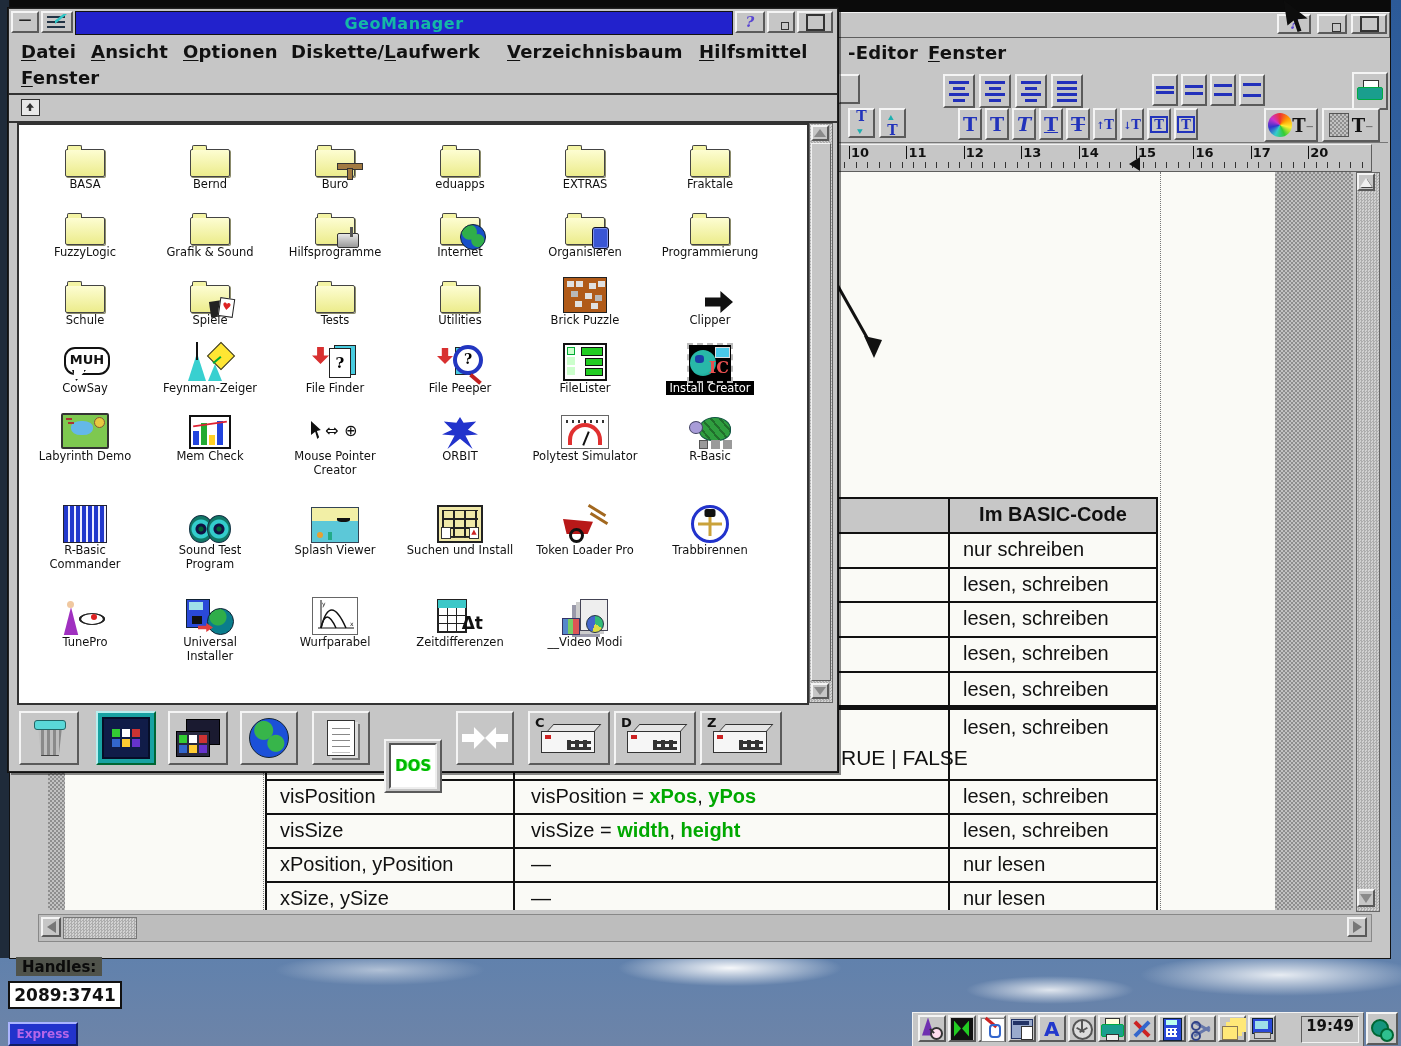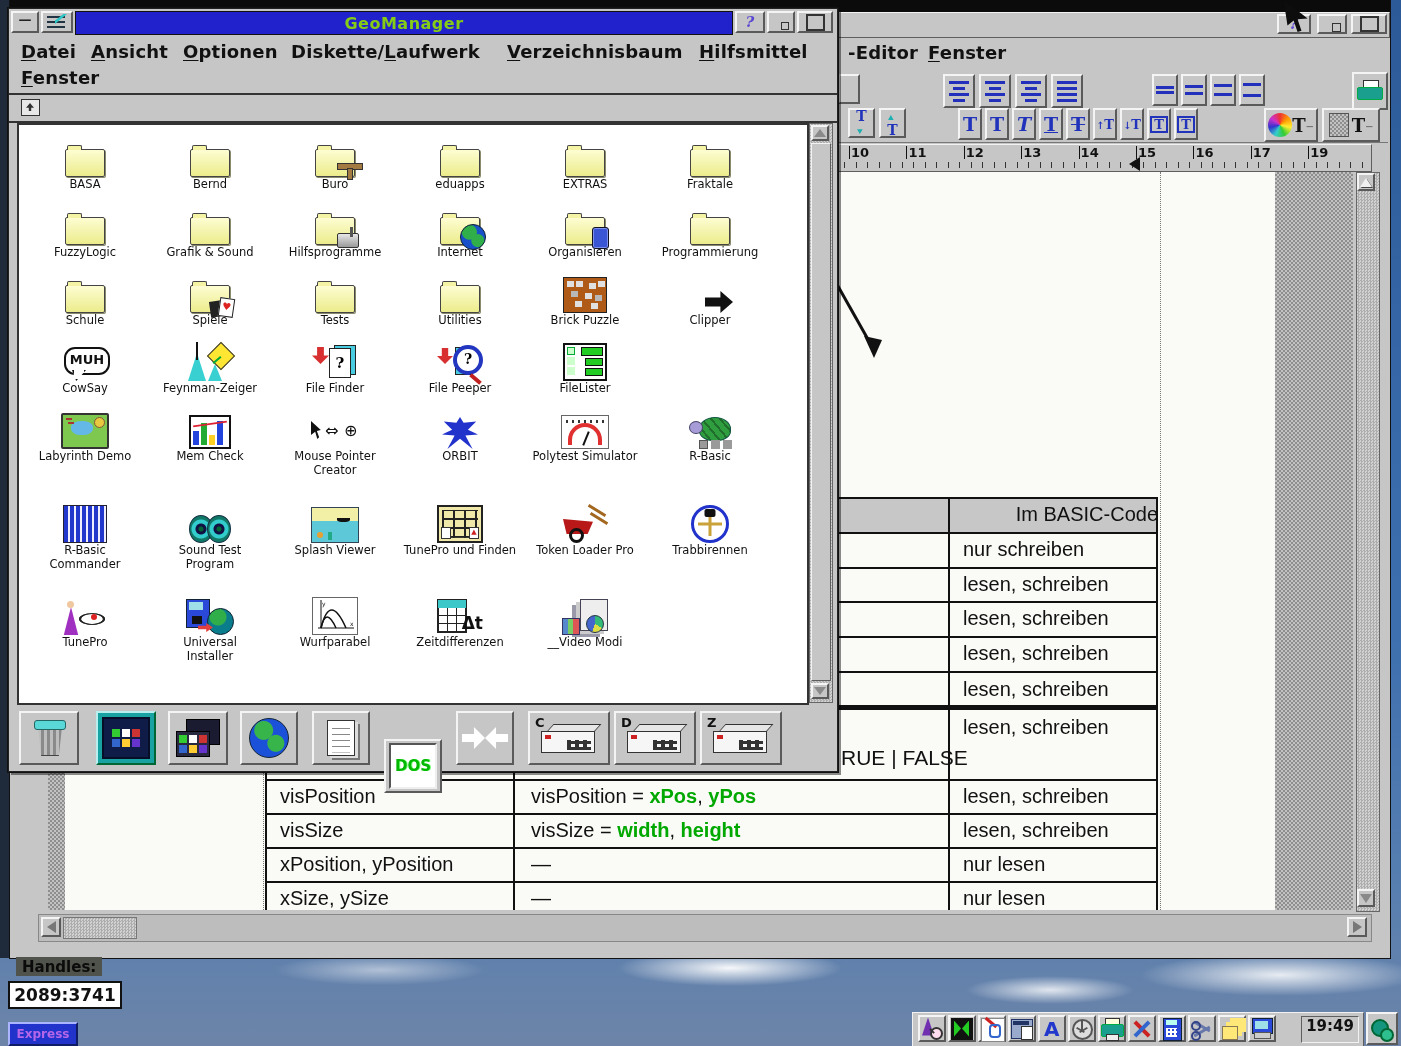--- a/index.html
+++ b/index.html
@@ -176,21 +176,21 @@
       <div class="abs" style="left:1090px;bottom:0;width:0;height:0;
            border-top:7px solid transparent;border-bottom:7px solid transparent;border-right:11px solid #111;"></div>
     <span class="ruler-num" style="left:810px;">10</span>
         <span class="ruler-num" style="left:867.4px;">11</span>
         <span class="ruler-num" style="left:924.8px;">12</span>
         <span class="ruler-num" style="left:982.2px;">13</span>
         <span class="ruler-num" style="left:1039.6px;">14</span>
         <span class="ruler-num" style="left:1097px;">15</span>
         <span class="ruler-num" style="left:1154.4px;">16</span>
         <span class="ruler-num" style="left:1211.8px;">17</span>
-        <span class="ruler-num" style="left:1269.2px;">19</span>
+        <span class="ruler-num" style="left:1269.2px;">20</span>
       </div>
 
     <div id="ed-content" class="abs" style="left:28px;top:172px;width:1332px;height:738px;background:#c6c6c6;overflow:hidden;">
       <div class="abs dither" style="left:10px;top:0;width:17px;height:100%;"></div>
       <div class="abs" style="left:27px;top:0;width:1210px;height:100%;background:#fafaf6;"></div>
       <div class="abs dither" style="left:1237px;top:0;width:78px;height:100%;"></div>
       <div class="abs" style="left:225px;top:0;width:0;height:100%;border-left:1px dotted #777;"></div>
       <div class="abs" style="left:1122px;top:0;width:0;height:100%;border-left:1px dotted #777;"></div>
 
       <svg class="abs" style="left:770px;top:92px;" width="120" height="100">
@@ -208,21 +208,21 @@
           <div class="abs" style="left:0;top:35px;width:893px;height:2px;background:#111;"></div>
           <div class="abs" style="left:0;top:70px;width:893px;height:2px;background:#111;"></div>
           <div class="abs" style="left:0;top:104px;width:893px;height:2px;background:#111;"></div>
           <div class="abs" style="left:0;top:139px;width:893px;height:2px;background:#111;"></div>
           <div class="abs" style="left:0;top:174px;width:893px;height:2px;background:#111;"></div>
           <div class="abs" style="left:0;top:208px;width:893px;height:5px;background:#111;"></div>
           <div class="abs" style="left:0;top:282px;width:893px;height:2px;background:#111;"></div>
           <div class="abs" style="left:0;top:316px;width:893px;height:2px;background:#111;"></div>
           <div class="abs" style="left:0;top:350px;width:893px;height:2px;background:#111;"></div>
           <div class="abs" style="left:0;top:384px;width:893px;height:2px;background:#111;"></div>
-          <div class="abs doc-table-text" style="left:683px;top:0;width:210px;height:51px;line-height:35px;text-align:right;font-weight:400;">Im BASIC-Code</div>
+          <div class="abs doc-table-text" style="left:683px;top:0;width:210px;height:51px;line-height:35px;text-align:center;font-weight:700;">Im BASIC-Code</div>
           <div class="abs doc-table-text" style="left:698px;top:35px;height:35px;line-height:35px;">nur schreiben</div>
           <div class="abs doc-table-text" style="left:698px;top:70px;height:34px;line-height:34px;">lesen, schreiben</div>
           <div class="abs doc-table-text" style="left:698px;top:104px;height:35px;line-height:35px;">lesen, schreiben</div>
           <div class="abs doc-table-text" style="left:698px;top:139px;height:35px;line-height:35px;">lesen, schreiben</div>
           <div class="abs doc-table-text" style="left:698px;top:174px;height:37px;line-height:37px;">lesen, schreiben</div>
           <div class="abs doc-table-text" style="left:698px;top:219px;">lesen, schreiben</div>
           <div class="abs doc-table-text" style="left:576px;top:249px;font-size:21px;">RUE | FALSE</div>
           <div class="abs doc-table-text" style="left:15px;top:282px;height:34px;line-height:34px;">visPosition</div>
           <div class="abs doc-table-text" style="left:266px;top:282px;height:40px;line-height:34px;"><span class="">visPosition = </span><span class="green">xPos</span><span class="">, </span><span class="green">yPos</span></div>
           <div class="abs doc-table-text" style="left:698px;top:282px;height:34px;line-height:34px;">lesen, schreiben</div>
@@ -265,21 +265,21 @@
       <div class="btn" style="left:2px;top:2px;width:28px;height:22px;">
         <span style="font:bold 13px 'DejaVu Sans';color:#222;margin-top:-6px;">—</span>
       </div>
       <div class="btn" style="left:32px;top:2px;width:32px;height:22px;">
         <span class="tb-ic" style="width:20px;height:14px;">
           <span class="abs" style="left:0;top:1px;width:18px;height:2px;background:#234;box-shadow:0 5px 0 #234,0 10px 0 #234;"></span>
           <span class="abs" style="left:8px;top:-1px;width:12px;height:10px;background:#2ec6c6;clip-path:polygon(0 100%,100% 0,70% 0,0 65%);"></span>
         </span>
       </div>
       <div class="abs" style="left:66px;top:2px;width:656px;height:22px;background:#2222cc;border:1px solid #111;display:flex;align-items:center;justify-content:center;">
-        <span style="color:#84cc16;font:bold 16px 'DejaVu Sans',sans-serif;letter-spacing:.5px;">GeoManager</span>
+        <span style="color:#14b8a6;font:bold 16px 'DejaVu Sans',sans-serif;letter-spacing:.5px;">GeoManager</span>
       </div>
       <div class="btn" style="left:726px;top:2px;width:30px;height:22px;">
         <span style="font:bold italic 15px 'DejaVu Serif',serif;color:#5946d2;">?</span>
       </div>
       <div class="btn" style="left:758px;top:2px;width:28px;height:22px;">
         <span style="display:block;width:6px;height:6px;border:1px solid #333;margin-top:7px;margin-left:7px;"></span>
       </div>
       <div class="btn" style="left:788px;top:2px;width:36px;height:22px;">
         <span style="display:block;width:15px;height:13px;border:2px solid #333;"></span>
       </div>
@@ -481,20 +481,31 @@
         <div class="gicon">
             <div style="position:relative;width:40px;height:34px;background:#fff;border:2px solid #111;">
               <span class="abs" style="left:2px;top:2px;width:6px;height:6px;border:1px solid #0a3;background:#cfc;box-shadow:0 10px 0 #cfc,0 20px 0 #cfc;"></span>
               <span class="abs" style="right:2px;top:2px;width:20px;height:7px;background:#2c2;border:1px solid #111;"></span>
               <span class="abs" style="right:2px;top:13px;width:16px;height:6px;background:#2c2;border:1px solid #111;"></span>
               <span class="abs" style="right:2px;top:23px;width:16px;height:6px;background:#2c2;border:1px solid #111;"></span>
             </div>
           </div>
           <div class="gm-label"><span style="">FileLister</span></div>
         </div>
+        <div class="gm-item" style="left:629px;top:218px;">
+        <div class="gicon">
+            <div style="position:relative;width:42px;height:36px;background:#000;outline:2px dashed #bbb;">
+              <span class="abs" style="left:1px;top:5px;width:26px;height:26px;border-radius:50%;background:radial-gradient(circle at 42% 38%,#28b8a8 0 60%,#0a8f80);"></span>
+              <span class="abs" style="left:6px;top:10px;width:9px;height:8px;background:#1a3fa8;border-radius:40%;"></span>
+              <span class="abs" style="right:1px;top:2px;width:13px;height:9px;background:#49c8e8;border:1px solid #ddd;"></span>
+              <b class="abs" style="right:2px;top:13px;color:#e85050;font:bold 16px 'DejaVu Serif',serif;">IC</b>
+            </div>
+          </div>
+          <div class="gm-label"><span style="background:#000;color:#fff;display:inline-block;padding:0 3px;">Install Creator</span></div>
+        </div>
         <div class="gm-item" style="left:4px;top:286px;">
         <div class="gicon">
             <div style="position:relative;width:46px;height:32px;background:#7ec850;border:2px solid #333;border-radius:2px;">
               <span class="abs" style="left:8px;top:6px;width:22px;height:14px;background:#64b8e8;border-radius:45%;"></span>
               <span class="abs" style="right:2px;top:2px;width:9px;height:9px;background:#e8c840;border-radius:50%;border:1px solid #853;"></span>
               <span class="abs" style="left:3px;top:3px;width:6px;height:2px;background:#a33;box-shadow:2px 4px 0 #a33;"></span>
             </div>
           </div>
           <div class="gm-label"><span style="">Labyrinth Demo</span></div>
         </div>
@@ -574,21 +585,21 @@
           </div>
           <div class="gm-label"><span style="">Splash Viewer</span></div>
         </div>
         <div class="gm-item" style="left:379px;top:380px;">
         <div class="gicon">
             <div style="position:relative;width:42px;height:34px;background:#efe8a8;border:2px solid #222;background-image:repeating-linear-gradient(0deg,#222 0 2px,transparent 2px 9px),repeating-linear-gradient(90deg,#222 0 2px,transparent 2px 11px);background-position:3px 3px;background-size:86% 82%;background-repeat:no-repeat;">
               <span class="abs" style="left:2px;bottom:2px;width:8px;height:10px;background:#fff;border:1px solid #333;"></span>
               <span class="abs" style="right:2px;bottom:2px;width:8px;height:10px;background:#fff;border:1px solid #333;color:#c22;font:7px 'DejaVu Sans';text-align:center;">▲</span>
             </div>
           </div>
-          <div class="gm-label"><span style="">TunePro und Finden</span></div>
+          <div class="gm-label"><span style="">Suchen und Install</span></div>
         </div>
         <div class="gm-item" style="left:504px;top:380px;">
         <div class="gicon">
             <div style="position:relative;width:48px;height:34px;">
               <span class="abs" style="left:2px;top:10px;width:30px;height:15px;background:#b81818;clip-path:polygon(0 0,100% 18%,82% 100%,12% 100%);"></span>
               <span class="abs" style="left:8px;bottom:0;width:9px;height:9px;border:3px solid #111;border-radius:50%;"></span>
               <span class="abs" style="right:2px;top:0;width:20px;height:3px;background:#a2681f;transform:rotate(32deg);"></span>
               <span class="abs" style="right:0;top:8px;width:20px;height:3px;background:#a2681f;transform:rotate(32deg);"></span>
             </div>
           </div>

